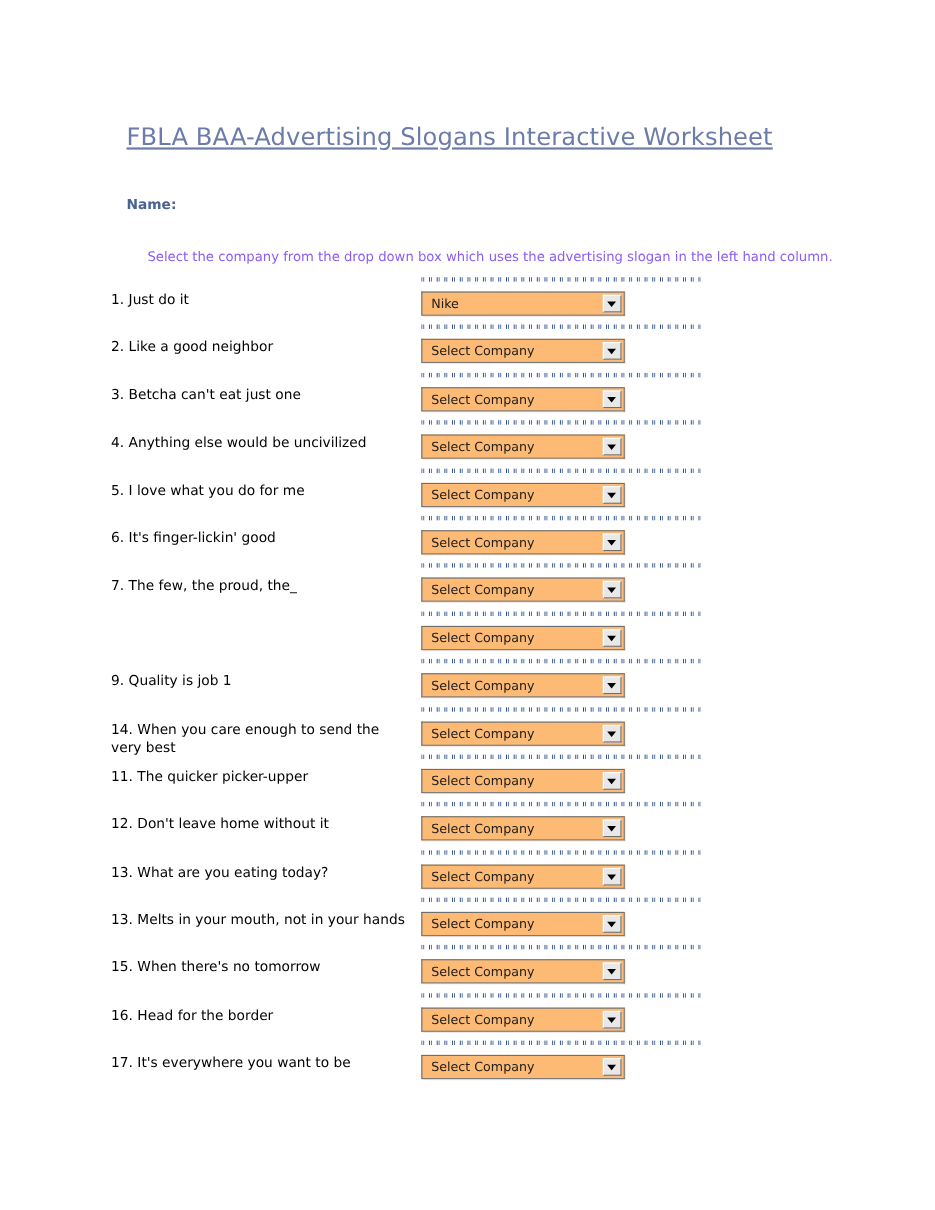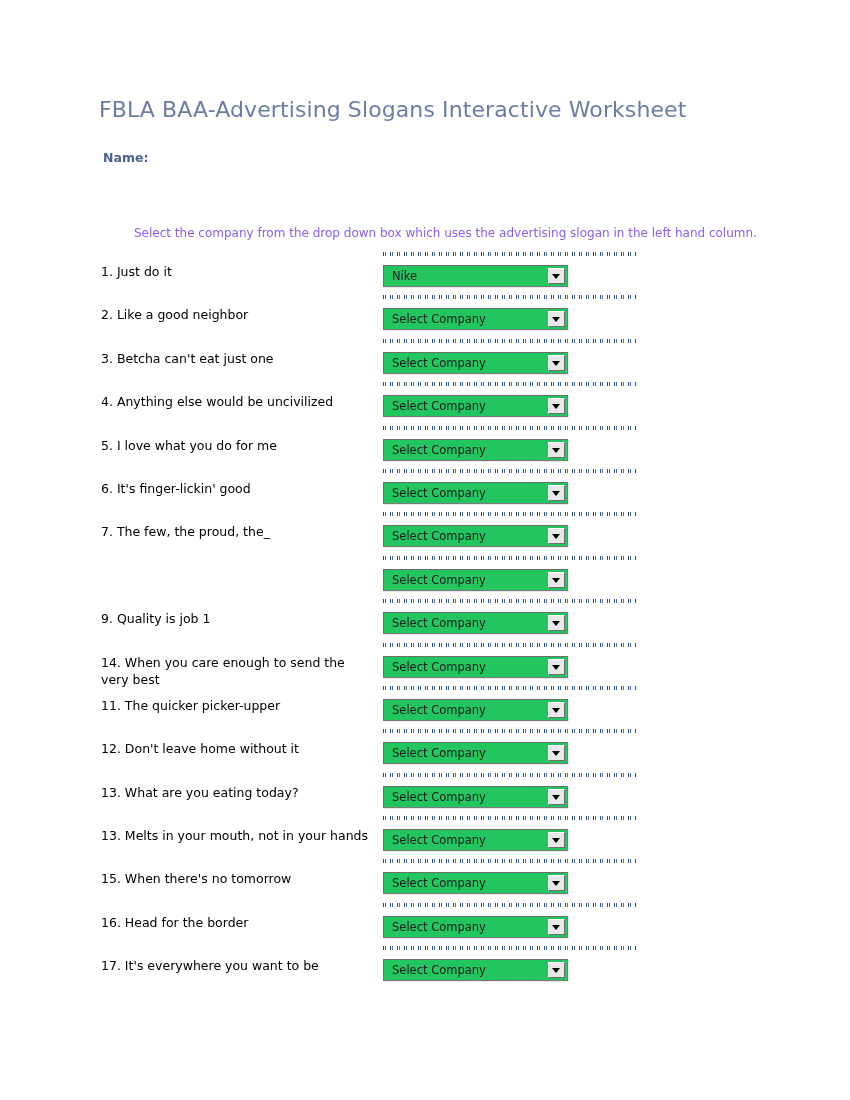--- a/index.html
+++ b/index.html
@@ -29,38 +29,39 @@
     top: 96px;
     width: 660px;
   }
 
   .doc-title {
     font-size: 22px;
     font-weight: 400;
     color: #6b7ca8;
     letter-spacing: 0.1px;
     line-height: 28px;
-    margin: 0;
+    margin: 16px;
     white-space: nowrap;
+    text-decoration: underline;
   }
 
   .doc-subtitle {
     font-size: 12.5px;
     font-weight: bold;
     color: #4a6294;
     margin: 0;
     padding-top: 33px;
     line-height: 16px;
   }
 
   .doc-name-label {
     font-size: 12.5px;
     font-weight: bold;
     color: #4a6294;
-    margin: 4px;
+    margin: 16px;
     padding-top: 22px;
     line-height: 16px;
   }
 
   .instructions {
     position: absolute;
     left: 134px;
     top: 225px;
     font-size: 12px;
     color: #8b5cf6;
@@ -116,21 +117,21 @@
     top: 13px;
     width: 185px;
   }
 
   
   .select-box {
     position: relative;
     box-sizing: border-box;
     width: 185px;
     height: 22px;
-    background: #22c55e;
+    background: #fdba74;
     border: 1px solid #7b7b7b;
     border-top-color: #6e6e6e;
     border-left-color: #6e6e6e;
     box-shadow: 1px 1px 0 0 #e9e9e9;
   }
 
   .select-value {
     position: absolute;
     left: 8px;
     top: 3px;

